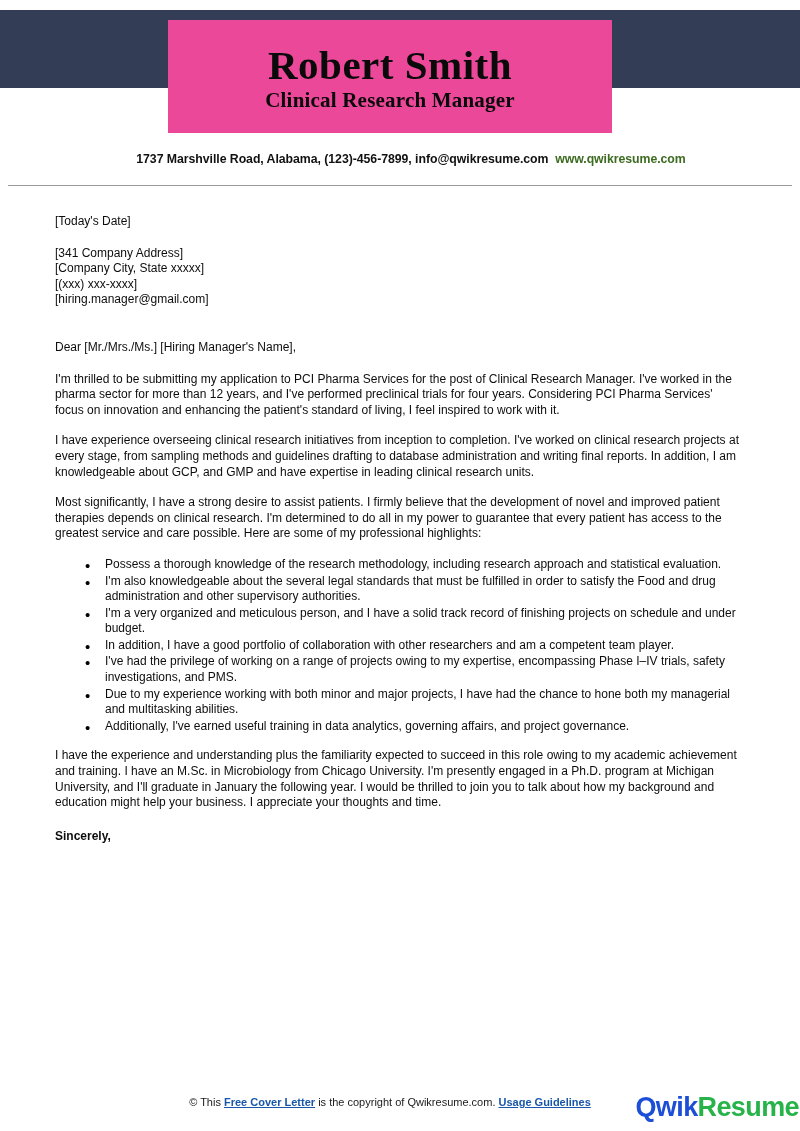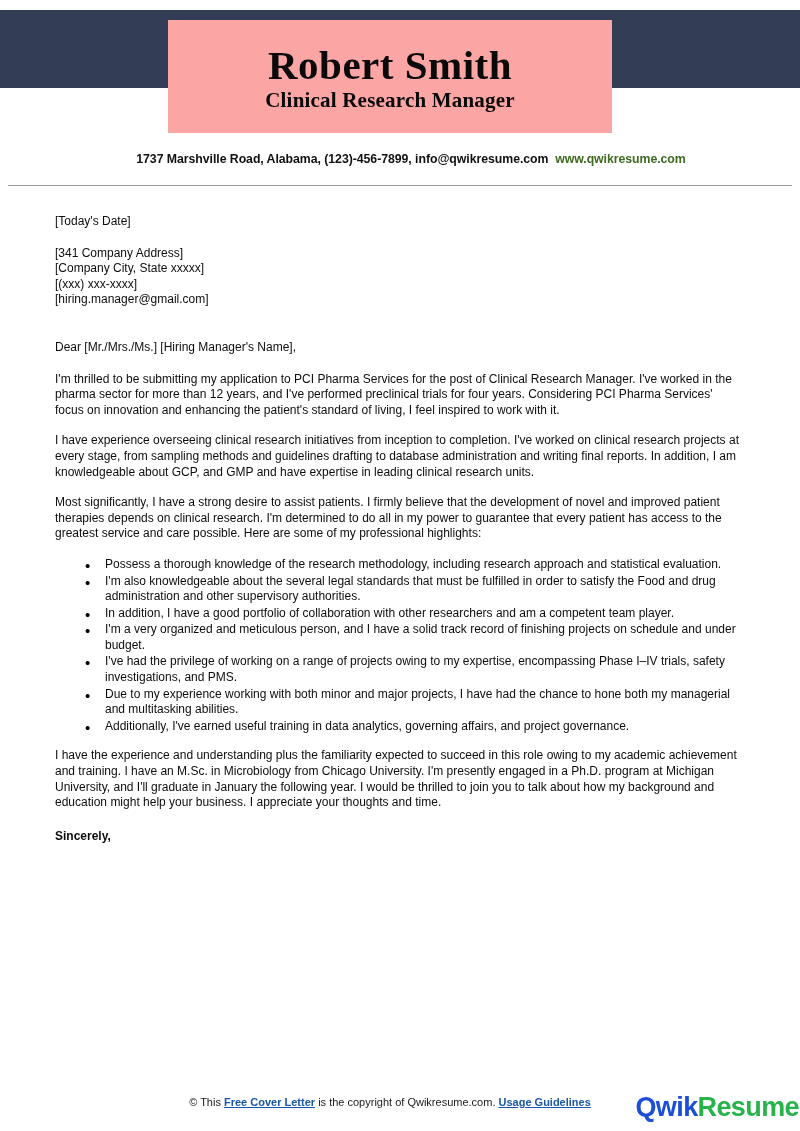--- a/index.html
+++ b/index.html
@@ -29,21 +29,21 @@
     width: 800px;
     height: 78px;
     background: #333E56;
   }
   .name-box {
     position: absolute;
     left: 168px;
     top: 20px;
     width: 444px;
     height: 113px;
-    background: #fca5a5;
+    background: #ec4899;
     box-sizing: border-box;
     display: flex;
     flex-direction: column;
     align-items: center;
     justify-content: center;
     padding-top: 2px;
   }
   .name-text {
     font-family: "Liberation Serif", serif;
     font-weight: bold;
@@ -214,22 +214,22 @@
 
     <p class="salutation">Dear [Mr./Mrs./Ms.] [Hiring Manager's Name],</p>
 
     <p class="para">I'm thrilled to be submitting my application to PCI Pharma Services for the post of Clinical Research Manager. I've worked in the pharma sector for more than 12 years, and I've performed preclinical trials for four years. Considering PCI Pharma Services' focus on innovation and enhancing the patient's standard of living, I feel inspired to work with it.</p>
     <p class="para">I have experience overseeing clinical research initiatives from inception to completion. I've worked on clinical research projects at every stage, from sampling methods and guidelines drafting to database administration and writing final reports. In addition, I am knowledgeable about GCP, and GMP and have expertise in leading clinical research units.</p>
     <p class="para">Most significantly, I have a strong desire to assist patients. I firmly believe that the development of novel and improved patient therapies depends on clinical research. I'm determined to do all in my power to guarantee that every patient has access to the greatest service and care possible. Here are some of my professional highlights:</p>
 
     <ul class="highlights">
       <li>Possess a thorough knowledge of the research methodology, including research approach and statistical evaluation.</li>
       <li>I'm also knowledgeable about the several legal standards that must be fulfilled in order to satisfy the Food and drug administration and other supervisory authorities.</li>
+      <li>I'm a very organized and meticulous person, and I have a solid track record of finishing projects on schedule and under budget.</li>
       <li>In addition, I have a good portfolio of collaboration with other researchers and am a competent team player.</li>
-      <li>I'm a very organized and meticulous person, and I have a solid track record of finishing projects on schedule and under budget.</li>
       <li>I've had the privilege of working on a range of projects owing to my expertise, encompassing Phase I–IV trials, safety investigations, and PMS.</li>
       <li>Due to my experience working with both minor and major projects, I have had the chance to hone both my managerial and multitasking abilities.</li>
       <li>Additionally, I've earned useful training in data analytics, governing affairs, and project governance.</li>
     </ul>
 
     <p class="para">I have the experience and understanding plus the familiarity expected to succeed in this role owing to my academic achievement and training. I have an M.Sc. in Microbiology from Chicago University.  I'm presently engaged in a Ph.D. program at Michigan University, and I'll graduate in January the following year. I would be thrilled to join you to talk about how my background and education might help your business. I appreciate your thoughts and time.</p>
 
     <div class="signoff">
       <div>Sincerely,</div>
     </div>

